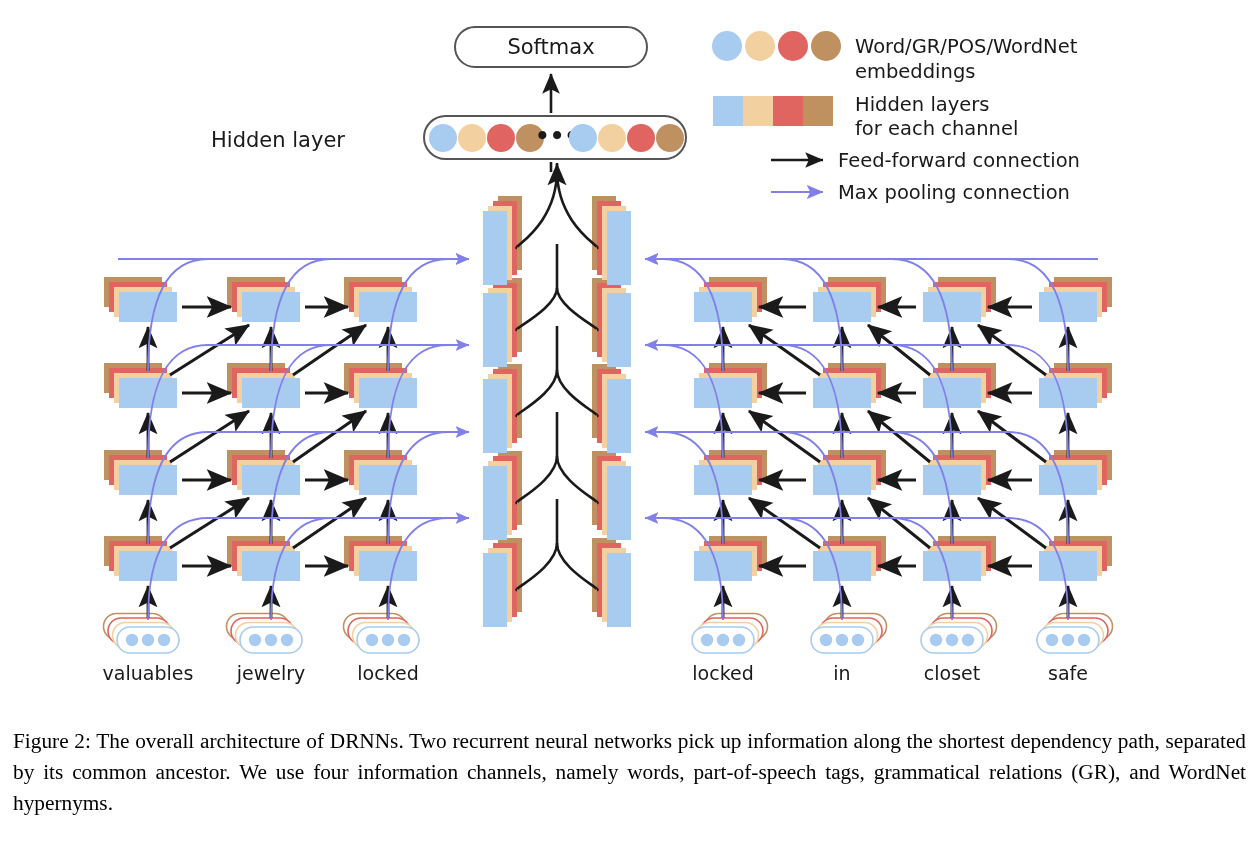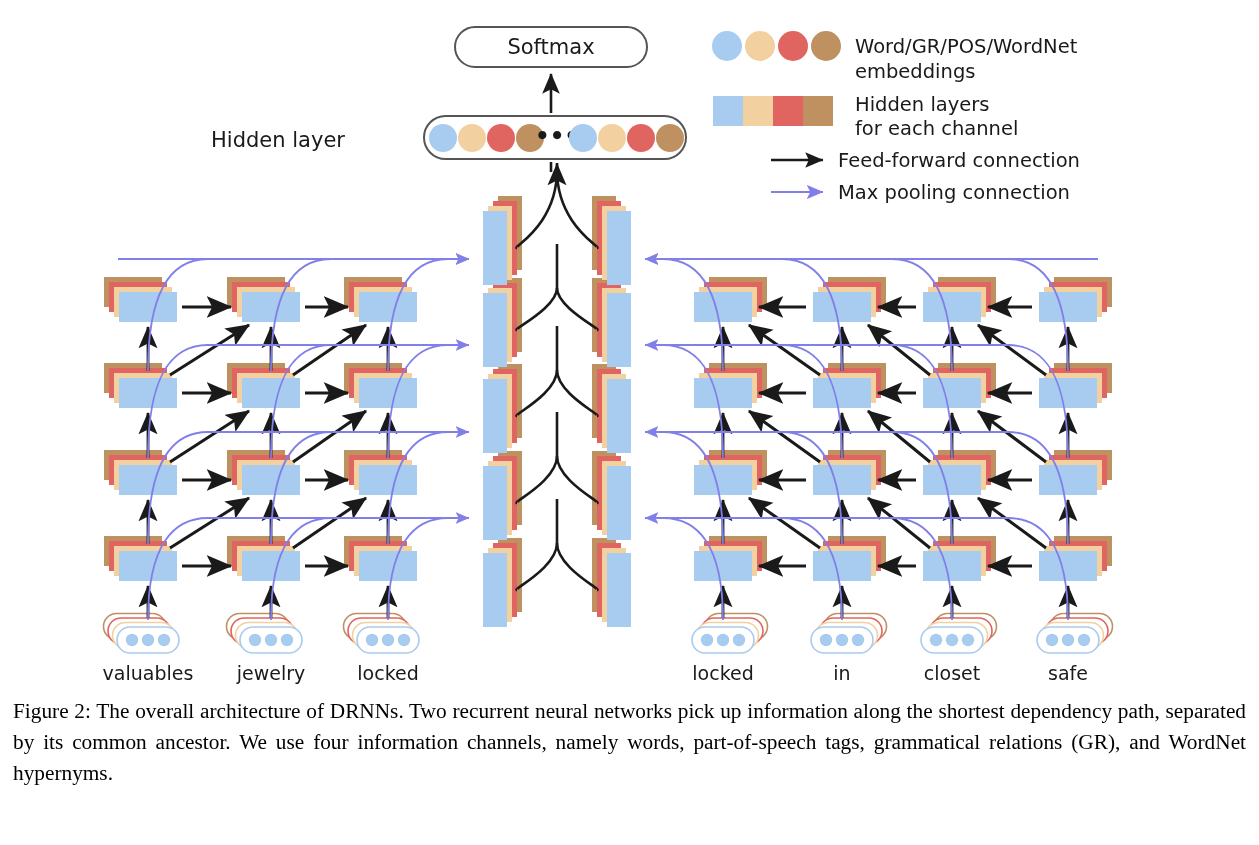--- a/index.html
+++ b/index.html
@@ -6,21 +6,21 @@
   body{width:1259px;height:845px;font-family:"DejaVu Sans",sans-serif;}
   #root{position:relative;width:1259px;height:845px;overflow:hidden;background:#fff;}
   svg#fig{position:absolute;left:0;top:0;width:1259px;height:845px;}
   .lbl{font-family:"DejaVu Sans",sans-serif;fill:#1a1a1a;}
   .word-lbl{font-size:19px;}
   .legend-lbl{font-size:19.5px;}
   .hl-lbl{font-size:21px;}
   .softmax-lbl{font-size:21px;}
   .dots-lbl{font-size:23px;font-weight:bold;}
   .caption{
-    position:absolute;left:13px;top:696px;width:1233px;
+    position:absolute;left:13px;top:726px;width:1233px;
     font-family:"Liberation Serif",serif;
     font-size:21.3px;line-height:31px;color:#000;
     text-align:justify;
   }
   .caption p{margin:0;}
 </style>
 </head>
 <body>
 
 <div id="root">

